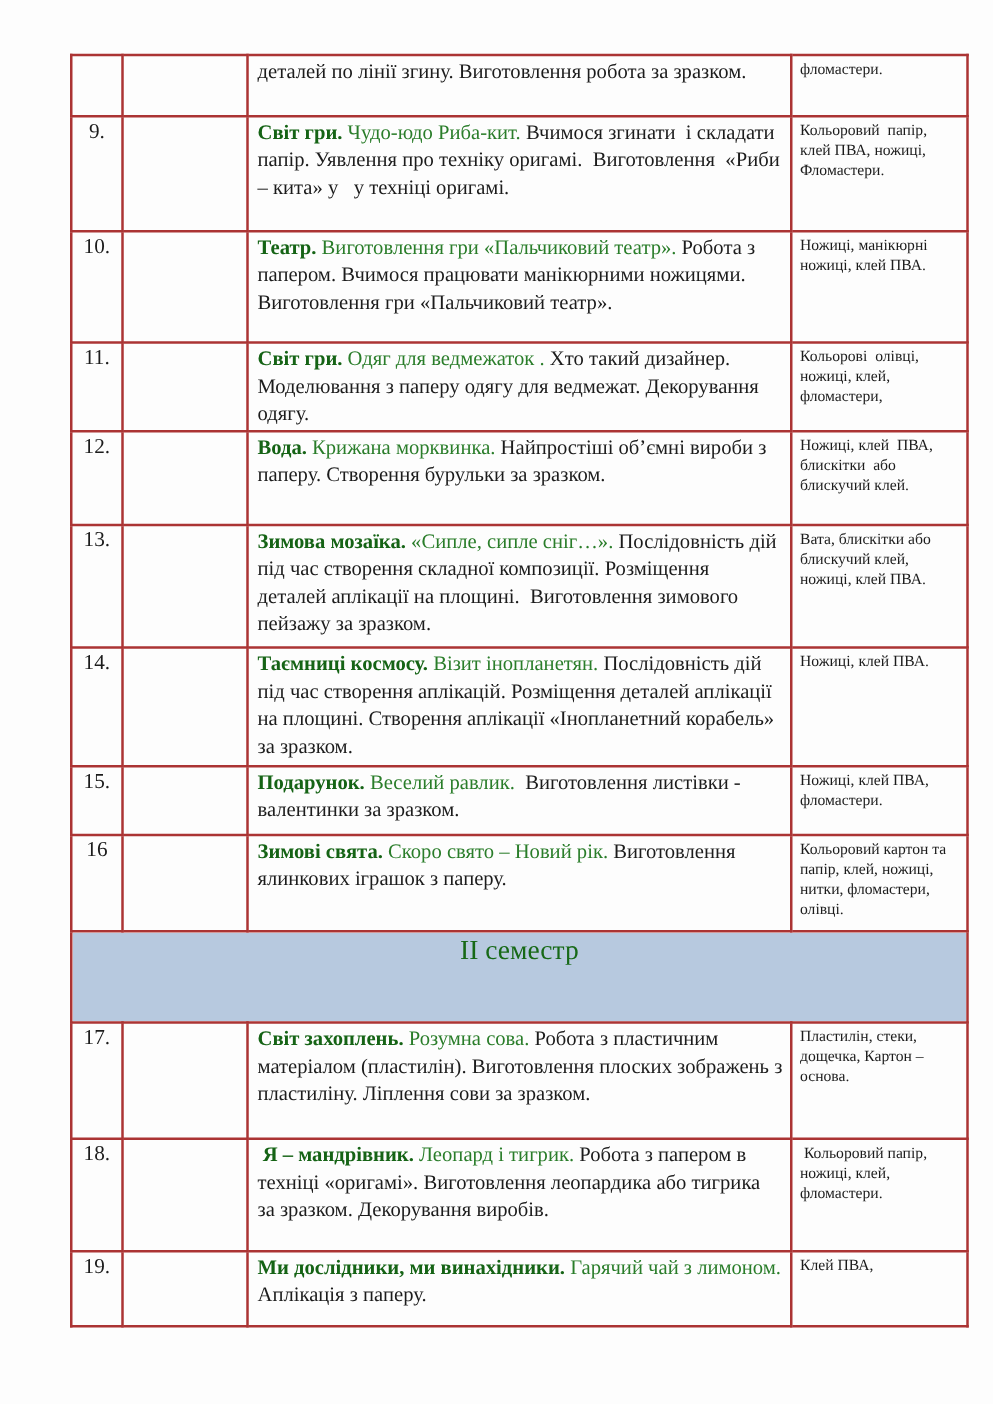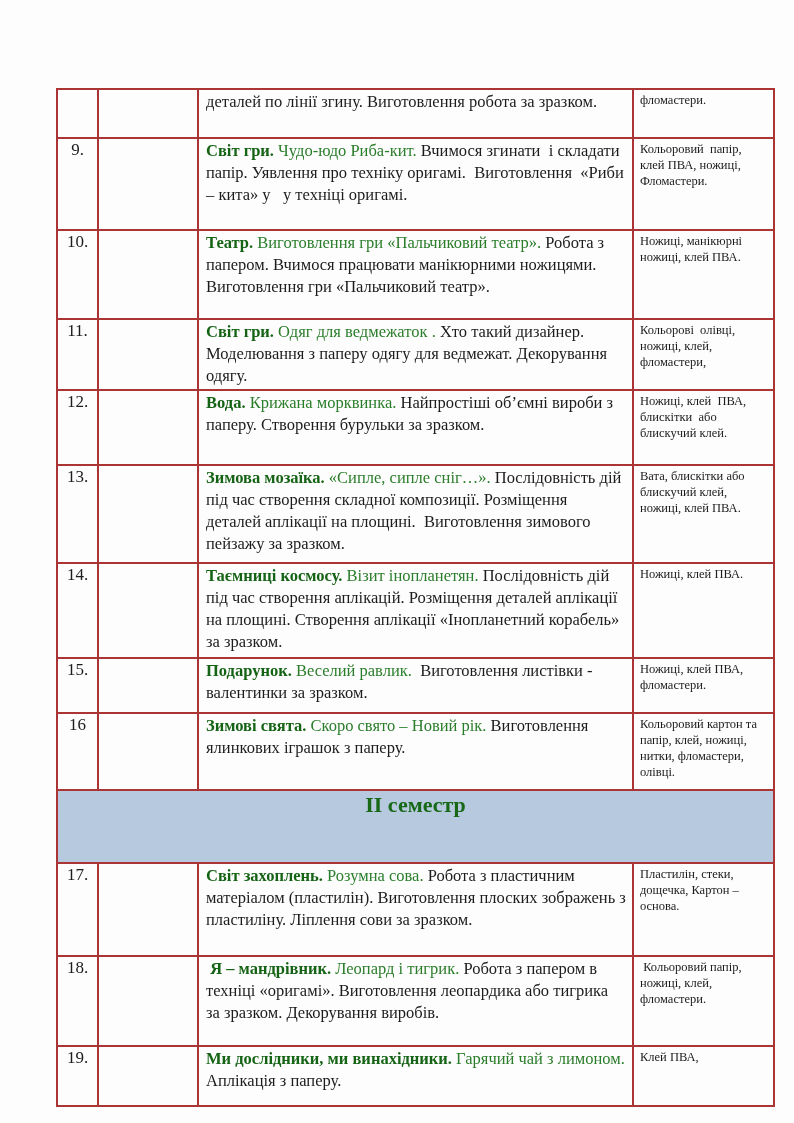--- a/index.html
+++ b/index.html
@@ -15,21 +15,20 @@
     background: #fdfdfd;
     overflow: hidden;
   }
   table.doc {
     position: absolute;
     left: 56px;
     top: 43px;
     width: 717px;
     border-collapse: collapse;
     table-layout: fixed;
-    margin-top: 45px;
   }
   table.doc td {
     border: 2px solid #ab3434;
     vertical-align: top;
     overflow: hidden;
   }
   td.num {
     text-align: center;
     vertical-align: middle;
     font-size: 17px;
@@ -59,21 +58,21 @@
     font-size: 12.5px;
     line-height: 16px;
     color: #1c1c1c;
     white-space: pre-wrap;
   }
   td.banner {
     background: #b7c9df;
     text-align: center;
     vertical-align: middle;
     font-size: 22px;
-    font-weight: bold;
+    font-weight: normal;
     color: #176917;
   }
 </style>
 </head>
 <body>
 
 <div class="page">
   <table class="doc">
     <colgroup>
       <col style="width:41px">

